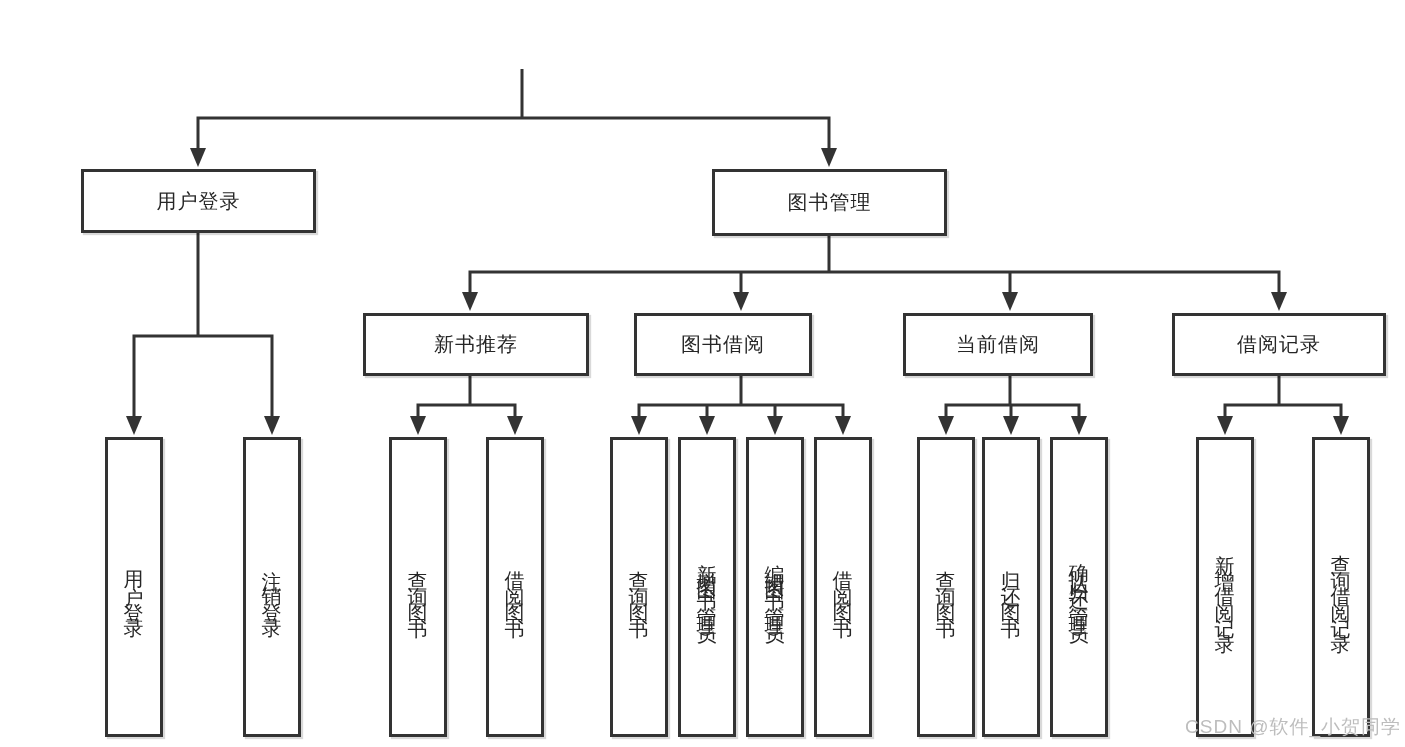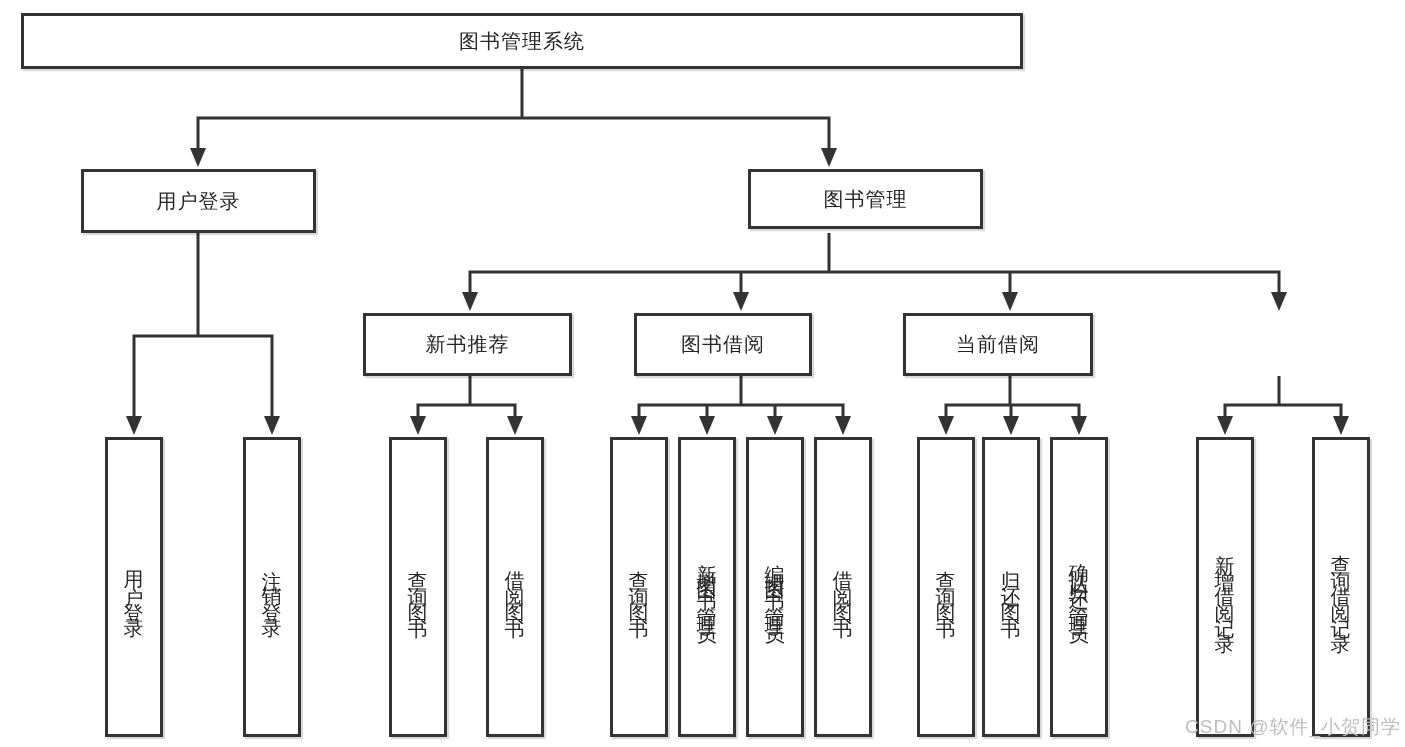--- a/index.html
+++ b/index.html
@@ -14,23 +14,23 @@
     box-shadow:2px 2px 1px rgba(0,0,0,0.15);
     color:#262626;font-size:20px;z-index:2;
   }
   .hbox span{letter-spacing:1px;white-space:nowrap;}
   .leaf{top:437px;width:58px;height:300px;}
   .leaf span{writing-mode:vertical-rl;text-orientation:mixed;line-height:1;}
   
   #n-root{left:21px;top:13px;width:1002px;height:56px;}
   
   #n-ul{left:81px;top:169px;width:235px;height:64px;}
-  #n-bm{left:712px;top:169px;width:235px;height:60px;margin-left:36px;}
+  #n-bm{left:712px;top:169px;width:235px;height:67px;}
   
-  #n-nbr{left:363px;top:313px;width:209px;height:63px;}
+  #n-nbr{left:363px;top:313px;width:226px;height:63px;}
   #n-bb{left:634px;top:313px;width:178px;height:63px;}
   #n-cb{left:903px;top:313px;width:190px;height:63px;}
   #n-br{left:1172px;top:313px;width:214px;height:63px;}
   
   #l-a{left:105px;} #l-b{left:243px;} #l-c{left:389px;} #l-d{left:486px;}
   #l-e{left:610px;} #l-f{left:678px;} #l-g{left:746px;} #l-h{left:814px;}
   #l-i{left:917px;} #l-j{left:982px;} #l-k{left:1050px;}
   #l-l{left:1196px;} #l-m{left:1312px;}
   #watermark{
     position:absolute;right:4px;top:714px;z-index:3;
@@ -66,39 +66,39 @@
         <path d="M775,435 L767,416 L783,416 Z"></path>
         <path d="M843,435 L835,416 L851,416 Z"></path>
         <path d="M946,435 L938,416 L954,416 Z"></path>
         <path d="M1011,435 L1003,416 L1019,416 Z"></path>
         <path d="M1079,435 L1071,416 L1087,416 Z"></path>
         <path d="M1225,435 L1217,416 L1233,416 Z"></path>
         <path d="M1341,435 L1333,416 L1349,416 Z"></path>
       </g>
   </svg>
 
-  <div class="box hbox" id="n-root">
-    <span>图书管理系统</span>
-  </div>
 
   <div class="box hbox" id="n-ul">
     <span>用户登录</span>
   </div>
   <div class="box hbox" id="n-bm">
     <span>图书管理</span>
   </div>
 
   <div class="box hbox" id="n-nbr">
     <span>新书推荐</span>
   </div>
   <div class="box hbox" id="n-bb">
     <span>图书借阅</span>
   </div>
   <div class="box hbox" id="n-cb">
     <span>当前借阅</span>
+  </div>
+  <div class="box hbox" id="n-br">
+    <span>借阅记录</span>
   </div>
 
   <div class="box leaf" id="l-a">
     <span style="letter-spacing: 16px;">用户登录</span>
   </div>
   <div class="box leaf" id="l-b">
     <span style="letter-spacing: 16px;">注销登录</span>
   </div>
   <div class="box leaf" id="l-c">
     <span style="letter-spacing: 16px;">查询图书</span>

